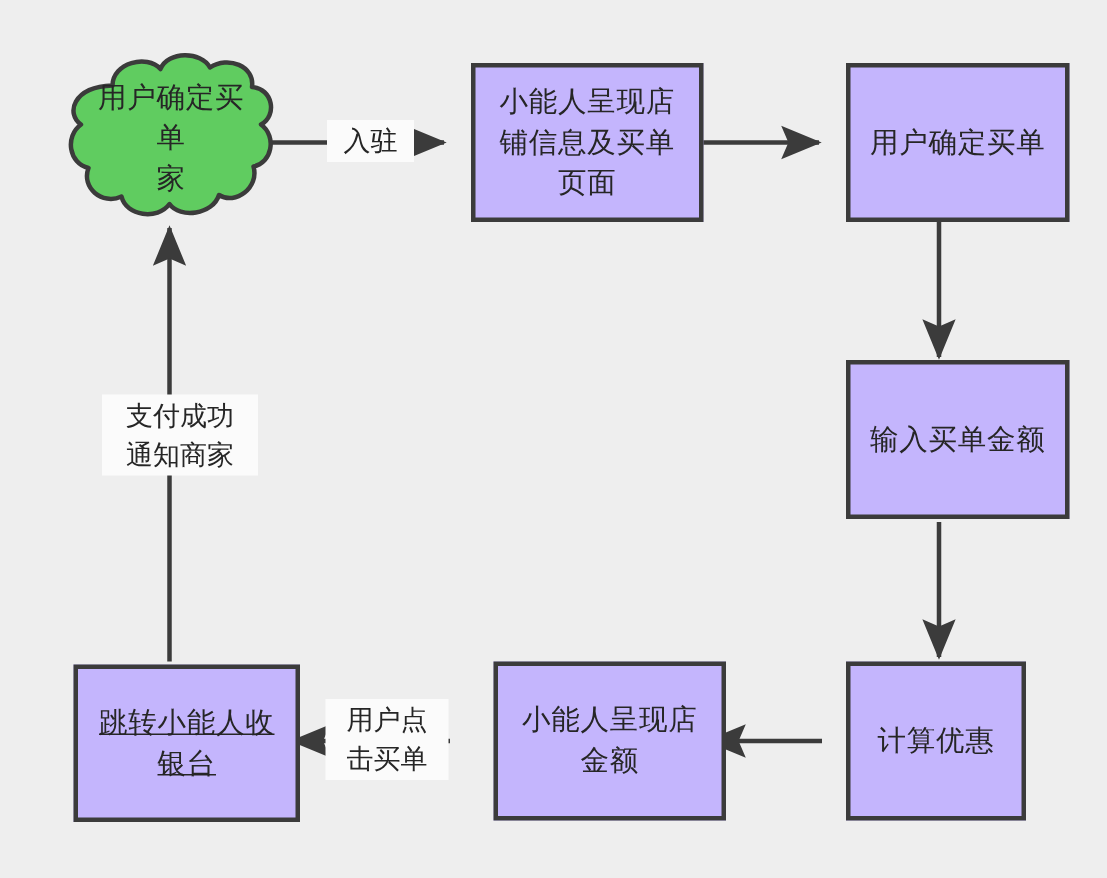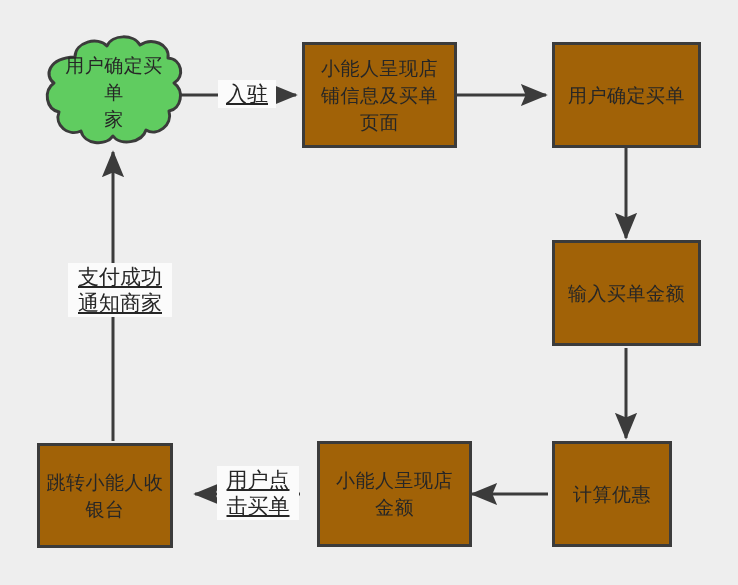--- a/index.html
+++ b/index.html
@@ -35,22 +35,23 @@
     align-items: center;
     justify-content: center;
     text-align: center;
     color: #262626;
     font-size: 19px;
     line-height: 27px;
     letter-spacing: 0.5px;
     white-space: pre-line;
   }
   .node.box {
-    background: #a16207;
+    background: #c4b5fd;
     border: 3px solid #3b3b3b;
+    margin-left: 12px;
   }
   .node.cloud {
     background: transparent;
     border: none;
   }
   .cloud-shape {
     position: absolute;
     left: 0;
     top: 0;
     width: 100%;
@@ -59,27 +60,26 @@
   .cloud-label {
     position: relative;
     z-index: 2;
     padding: 0 18px;
   }
 
   .edge-label {
     position: absolute;
     background: #fbfbfb;
     color: #262626;
-    font-size: 21px;
+    font-size: 18px;
     line-height: 26px;
     text-align: center;
     white-space: pre-line;
     padding: 1px 2px;
     z-index: 5;
-    text-decoration: underline;
   }
 </style>
 </head>
 <body>
 
 <div id="canvas">
 
   <svg id="edges" viewBox="0 0 738 585" width="738" height="585">
     <defs>
       <marker id="arrowhead" markerWidth="9" markerHeight="8" refX="8.4" refY="4" orient="auto" markerUnits="strokeWidth">
@@ -141,21 +141,21 @@
 
   <div class="node box" style="left:552px; top:240px; width:149px; height:106px;">输入买单金额</div>
 
   <div class="node box" style="left:552px; top:42px; width:149px; height:106px;">用户确定买单</div>
 
   <div class="node box" style="left:552px; top:441px; width:120px; height:106px;">计算优惠</div>
 
   <div class="node box" style="left:317px; top:441px; width:155px; height:106px;">小能人呈现店
 金额</div>
 
-  <div class="node box" style="left:37px; top:443px; width:136px; height:105px;">跳转小能人收
+  <div class="node box" style="left:37px; top:443px; width:151px; height:105px;text-decoration:underline;">跳转小能人收
 银台</div>
 
   <div class="edge-label" style="left:218px; top:80px; width:54px;">入驻</div>
 
   <div class="edge-label" style="left:68px; top:263px; width:100px;">支付成功
 通知商家</div>
 
   <div class="edge-label" style="left:217px; top:466px; width:78px;">用户点
 击买单</div>
 

